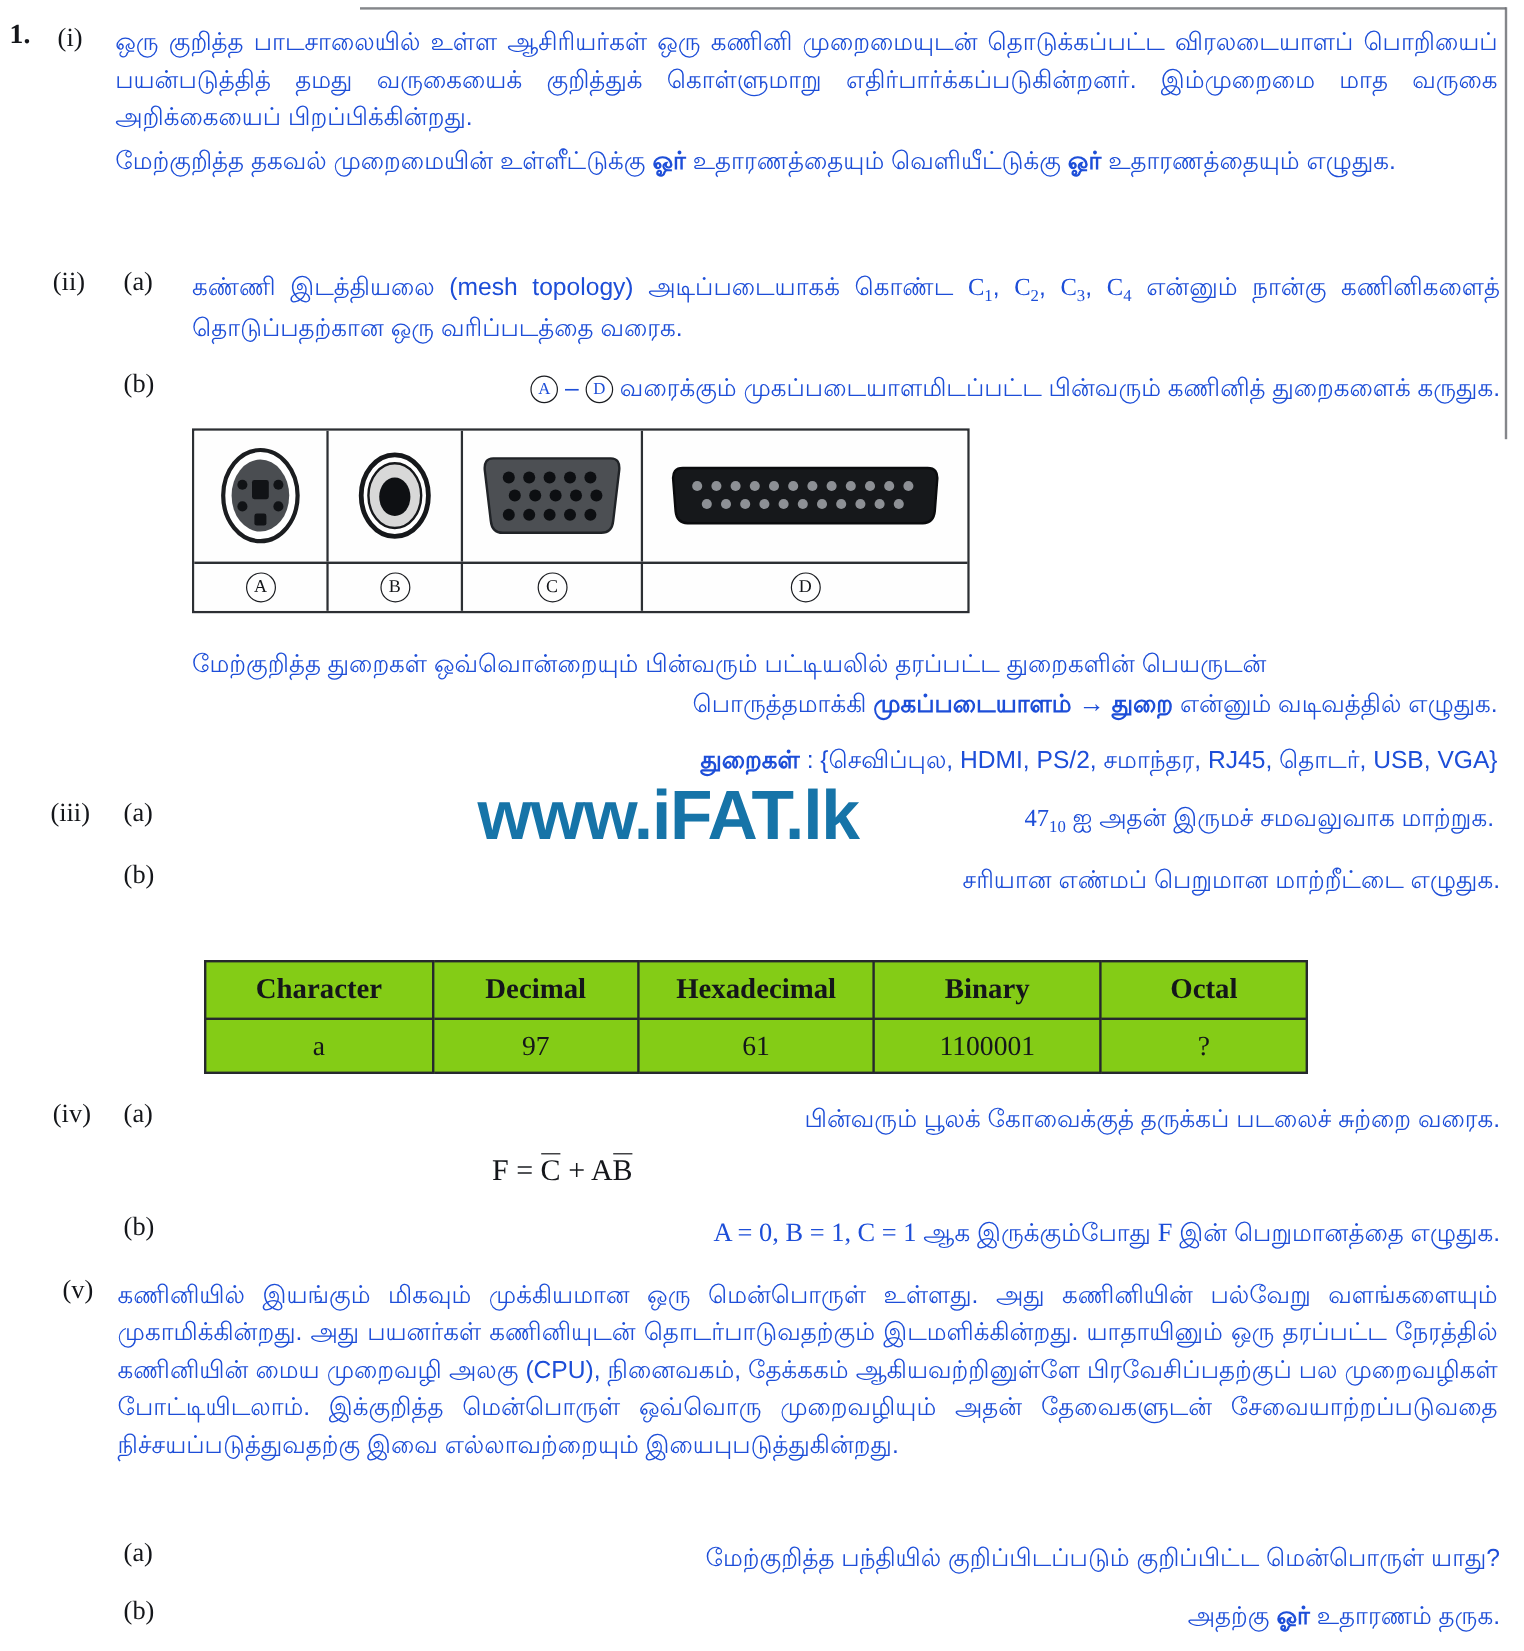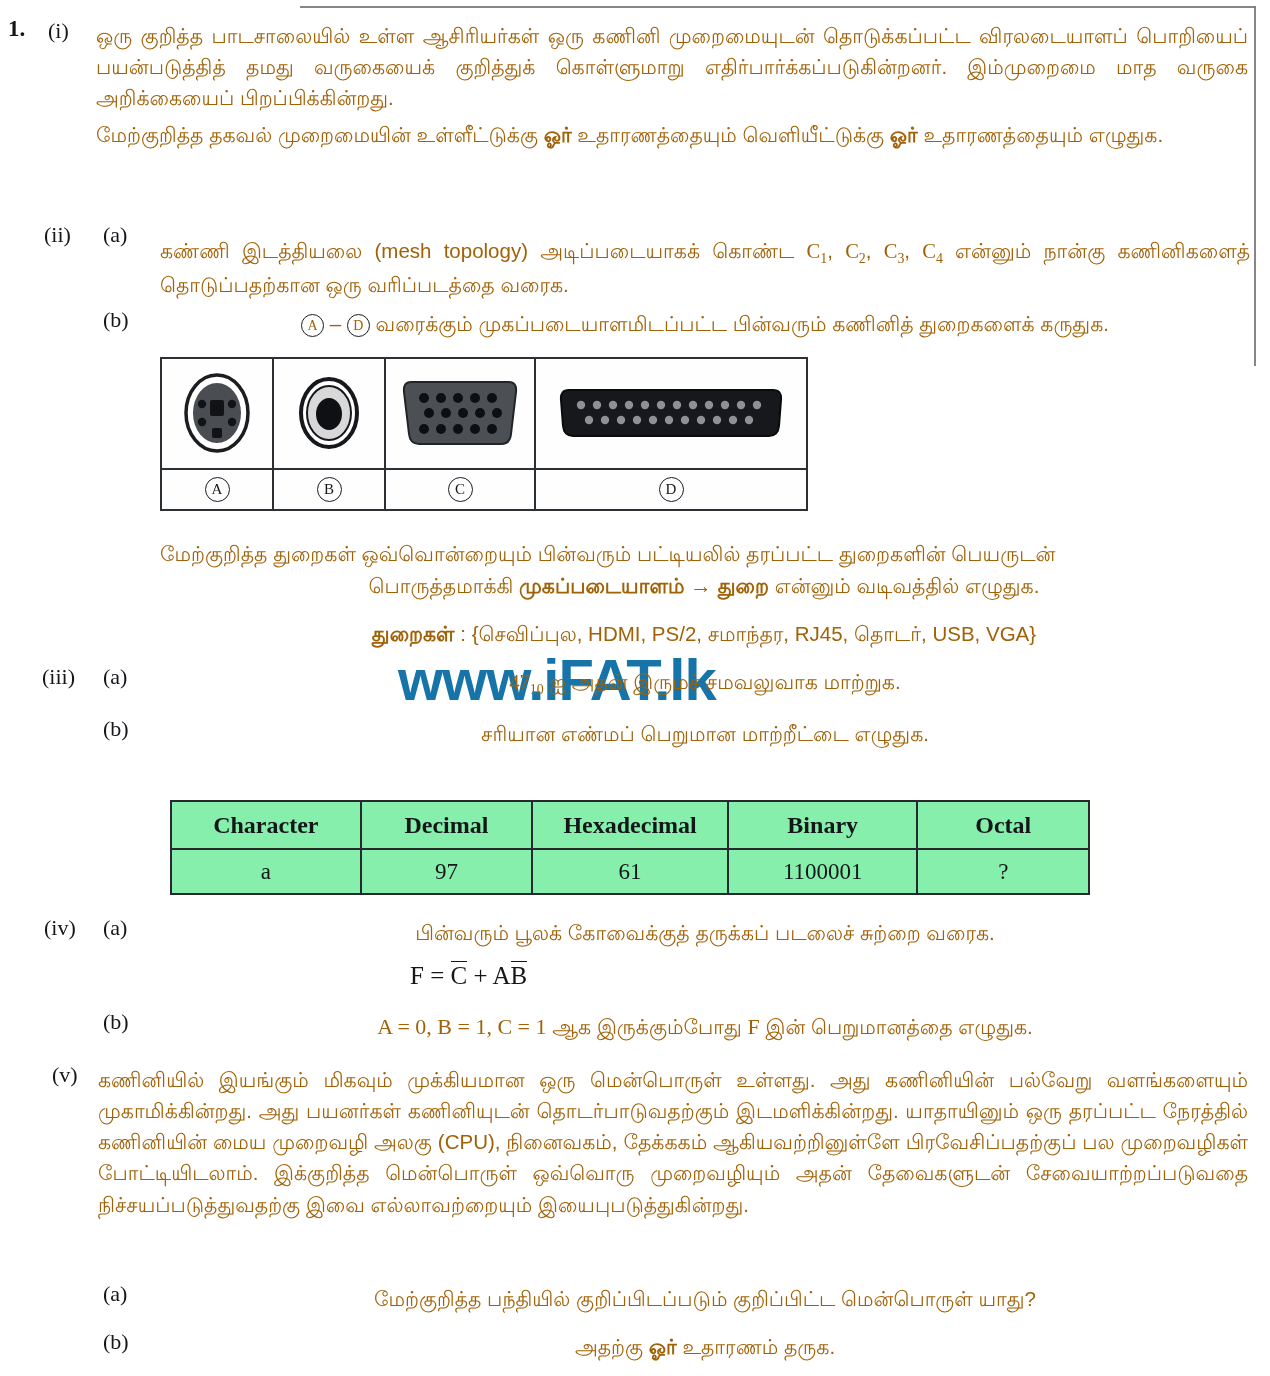--- a/index.html
+++ b/index.html
@@ -63,23 +63,23 @@
     font-family: "Liberation Serif", serif;
     white-space: nowrap;
   }
 
   .ta {
     font-family: "Liberation Sans", "DejaVu Sans", sans-serif;
     font-size: 20.5px;
     line-height: 1.52;
     text-align: justify;
     text-justify: inter-word;
-    color: #a16207;
-  }
-  .ta.lastline { text-align: center; }
+    color: #1d4ed8;
+  }
+  .ta.lastline { text-align: right; }
   .bold { font-weight: 700; }
   .mono-lat { font-family: "Liberation Serif", serif; }
 
   sub { font-size: .68em; }
 
   
   #ports-table {
     position: absolute;
     left: 160px; top: 357px;
     width: 648px; height: 154px;
@@ -113,21 +113,21 @@
     vertical-align: middle;
   }
   .circled.inline { width: 23px; height: 23px; font-size: 14px; }
 
   
   #ascii-table {
     position: absolute;
     left: 170px; top: 800px;
     width: 920px;
     border-collapse: collapse;
-    background: #86efac;
+    background: #84cc16;
   }
   #ascii-table th, #ascii-table td {
     border: 2px solid #26292d;
     text-align: center;
     font-family: "Liberation Serif", "DejaVu Serif", serif;
   }
   #ascii-table th {
     font-size: 24px; font-weight: 700;
     height: 48px;
   }
@@ -166,21 +166,21 @@
     <div class="ta" style="margin-top:6px;"><span>மேற்குறித்த தகவல் முறைமையின் உள்ளீட்டுக்கு </span><span class="bold">ஓர்</span><span> உதாரணத்தையும் வெளியீட்டுக்கு </span><span class="bold">ஓர்</span><span> உதாரணத்தையும் எழுதுக.</span></div>
   </div>
 
   <div class="qrow" style="left:44px; top:222px;justify-content:flex-end;">
     <span class="rnum">(ii)</span>
   </div>
   <div class="qrow" style="left:103px; top:222px;">
     <span class="alpha">(a)</span>
   </div>
 
-  <div style="position:absolute; left:160px; top:235px; width:1090px;">
+  <div style="position:absolute; left:160px; top:224px; width:1090px;">
     <div class="ta"><span>கண்ணி இடத்தியலை (mesh topology) அடிப்படையாகக் கொண்ட </span><span class="mono-lat"><span>C</span><sub>1</sub></span>, <span class="mono-lat"><span>C</span><sub>2</sub></span>, <span class="mono-lat"><span>C</span><sub>3</sub></span>, <span class="mono-lat"><span>C</span><sub>4</sub></span><span> என்னும் நான்கு கணினிகளைத் தொடுப்பதற்கான ஒரு வரிப்படத்தை வரைக.</span></div>
   </div>
 
   <div class="qrow" style="left:103px; top:307px;">
     <span class="alpha">(b)</span>
   </div>
   <div style="position:absolute; left:160px; top:308px; width:1090px;">
     <div class="ta lastline"><span class="circled inline">A</span><span> – </span><span class="circled inline">D</span><span> வரைக்கும் முகப்படையாளமிடப்பட்ட பின்வரும் கணினித் துறைகளைக் கருதுக.</span></div>
   </div>
 

